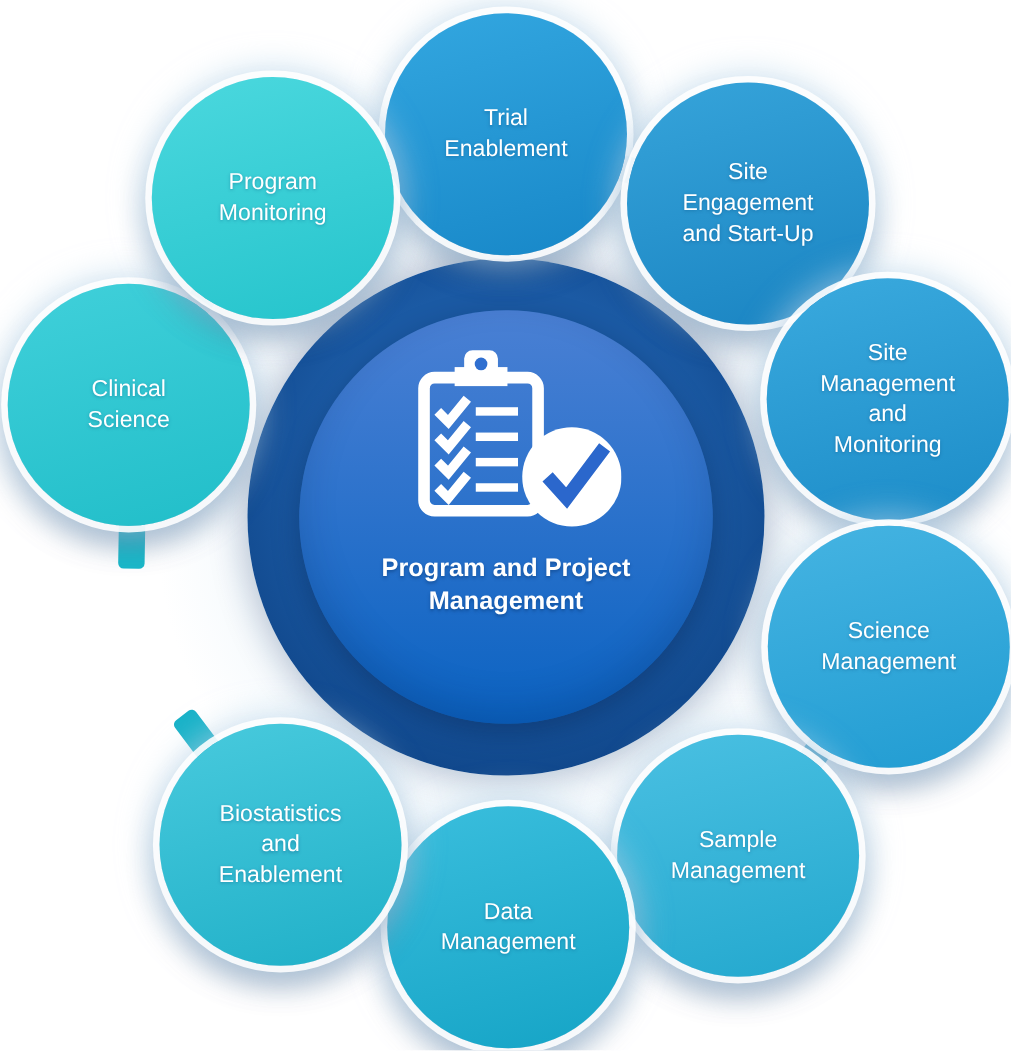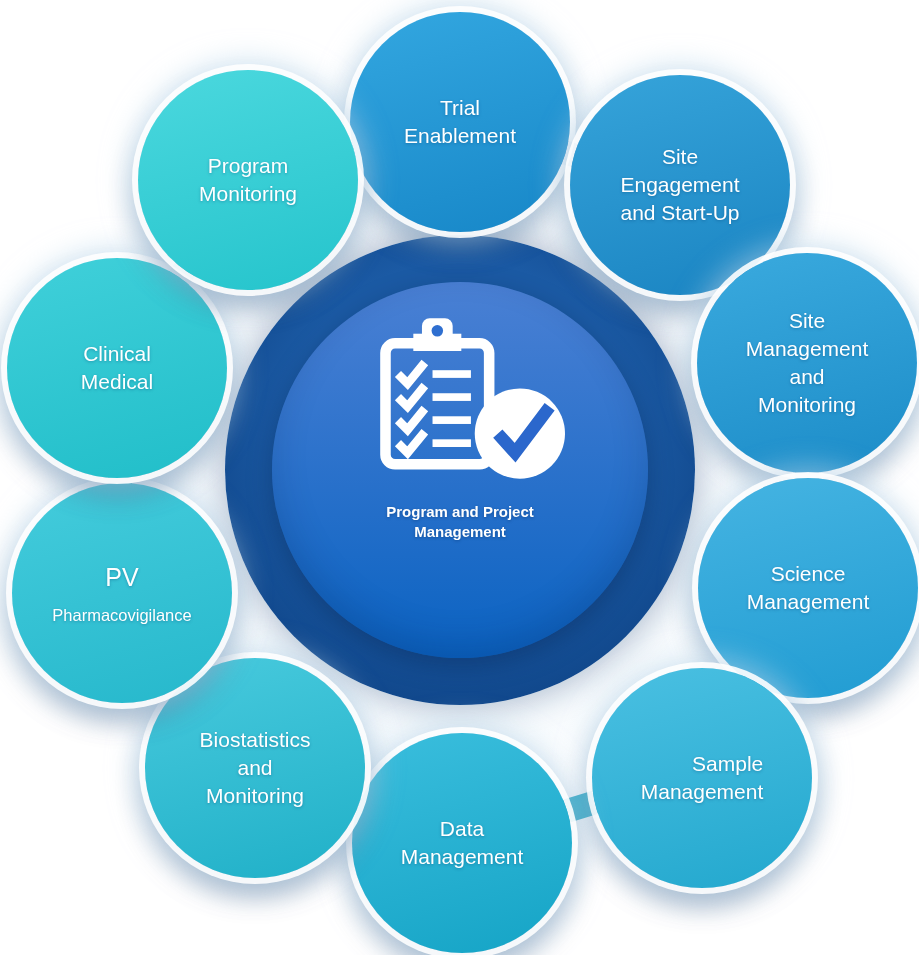--- a/index.html
+++ b/index.html
@@ -39,35 +39,35 @@
   }
   .sat-label.big{font-size:25px;}
   .sat-sublabel{
     display:block;font-size:16.5px;margin-top:12px;font-weight:400;
     text-shadow:0 1px 3px rgba(0,60,110,.35);
   }
   .s0{left:350px;top:12px;}
   .s1{left:570px;top:75px;}
   .s2{left:697px;top:253px;}
   .s3{left:698px;top:478px;}
-  .s4{left:592px;top:668px;text-align:right;}
+  .s4{left:561px;top:668px;}
   .s5{left:352px;top:733px;}
   .s6{left:145px;top:658px;}
   .s7{left:12px;top:483px;}
   .s8{left:7px;top:258px;}
   .s9{left:138px;top:70px;}
   .hub{
     position:absolute;left:272px;top:282px;width:376px;height:376px;border-radius:50%;
     display:flex;flex-direction:column;align-items:center;justify-content:flex-start;
     padding-top:28px;box-sizing:border-box;gap:16px;
     box-shadow:inset 0 -14px 34px rgba(0,25,70,.18), 0 8px 24px rgba(5,30,70,.35);
   }
   .hub-icon{margin-left:18px;margin-top:2px;}
   .hub-label{
-    color:#fff;font-size:15px;font-weight:600;line-height:1.3;text-align:center;
+    color:#fff;font-size:23px;font-weight:600;line-height:1.3;text-align:center;
     white-space:pre-line;text-shadow:0 1px 3px rgba(0,40,90,.4);
   }
 </style>
 </head>
 <body>
 
 <div class="stage">
 
   <div class="glow"></div>
 
@@ -107,29 +107,25 @@
     <div class="sat-label">Sample
 Management</div>
   </div>
   <div class="sat s5" style="background: linear-gradient(165deg, rgb(58, 190, 221), rgb(21, 164, 198)); text-align: center;">
     <div class="sat-label">Data
 Management</div>
   </div>
   <div class="sat s6" style="background: linear-gradient(165deg, rgb(72, 202, 221), rgb(32, 176, 200));">
     <div class="sat-label">Biostatistics
 and
-Monitoring</div>
-  </div>
-  <div class="sat s7" style="background: linear-gradient(165deg, rgb(68, 204, 220), rgb(38, 184, 204));">
-    <div class="sat-label big">PV</div>
-    <span class="sat-sublabel">Pharmacovigilance</span>
+Enablement</div>
   </div>
   <div class="sat s8" style="background: linear-gradient(165deg, rgb(64, 208, 218), rgb(33, 190, 201));">
     <div class="sat-label">Clinical
-Medical</div>
+Science</div>
   </div>
   <div class="sat s9" style="background: linear-gradient(165deg, rgb(75, 216, 222), rgb(37, 196, 204));">
     <div class="sat-label">Program
 Monitoring</div>
   </div>
 
   <div class="hub" style="background: linear-gradient(rgb(74, 128, 212), rgb(11, 99, 194)); color: rgb(255, 255, 255);">
     <svg class="hub-icon" width="192" height="174" viewBox="0 0 200 180">
       <rect x="13" y="32" width="108" height="126" rx="10" fill="none" stroke="#ffffff" stroke-width="11"></rect>
       <rect x="42" y="22" width="50" height="18" fill="#ffffff"></rect>

